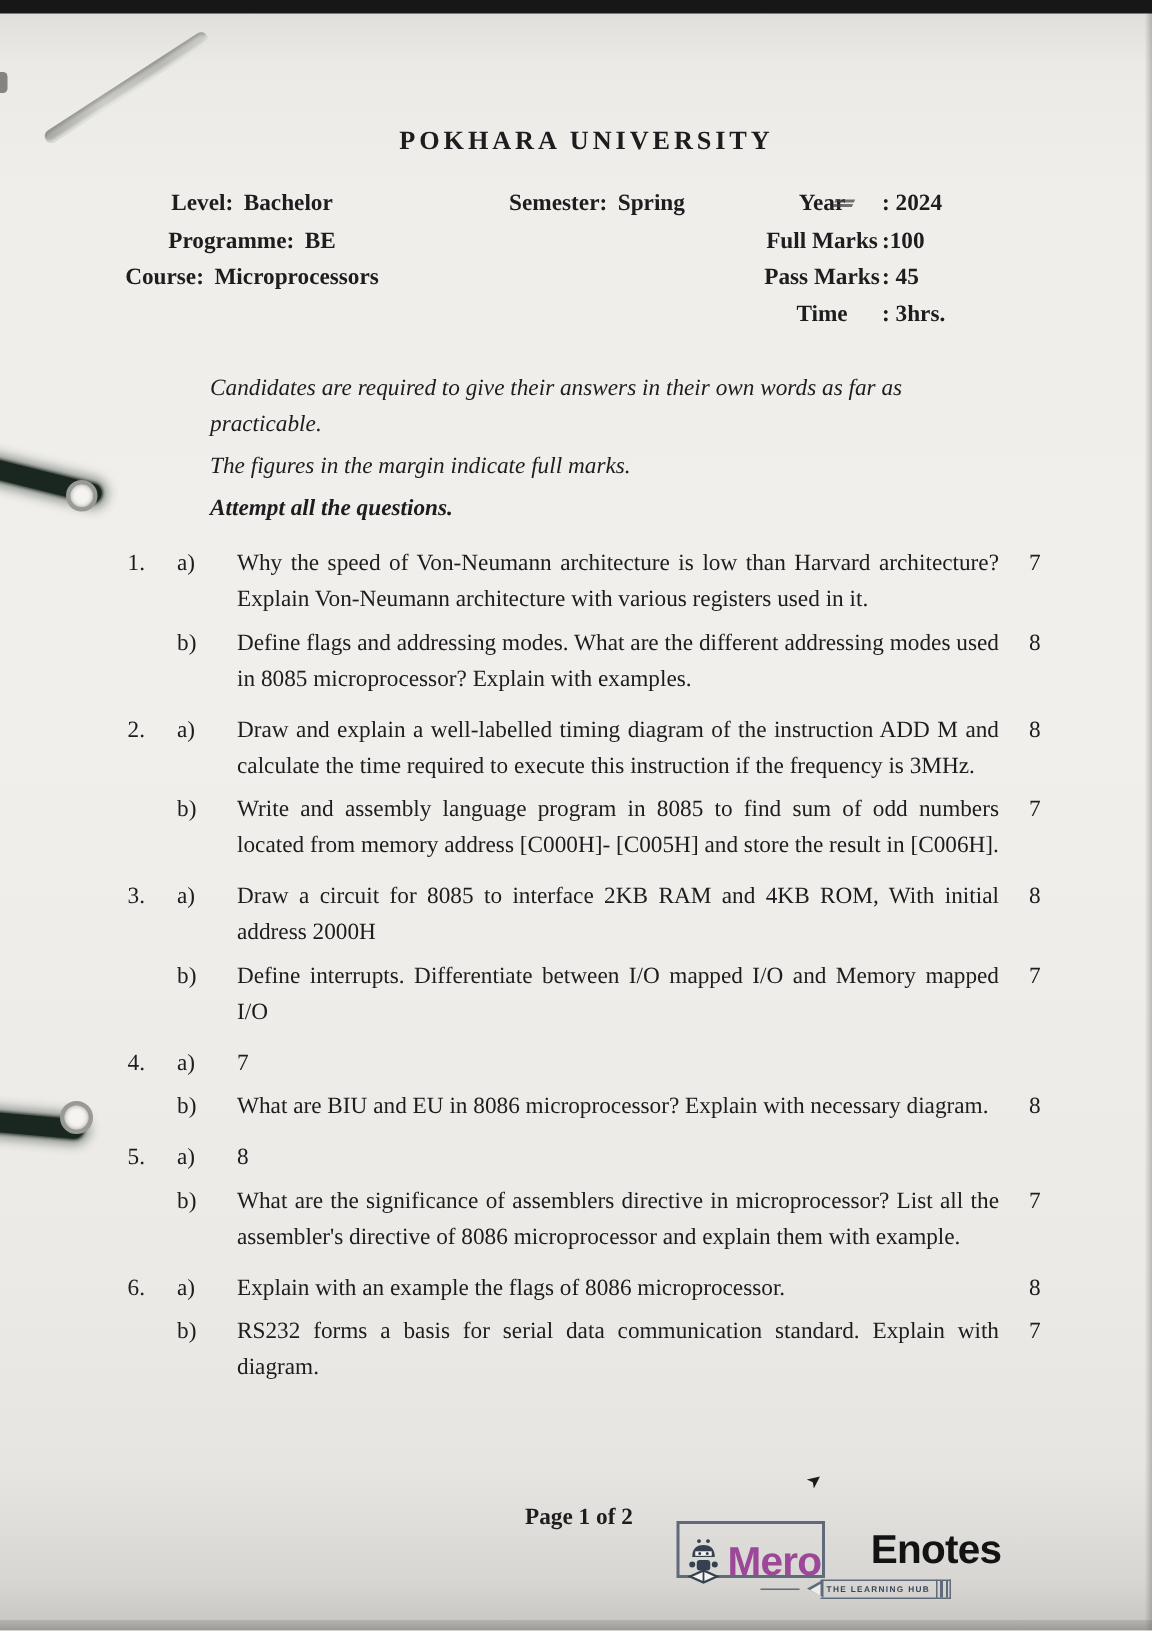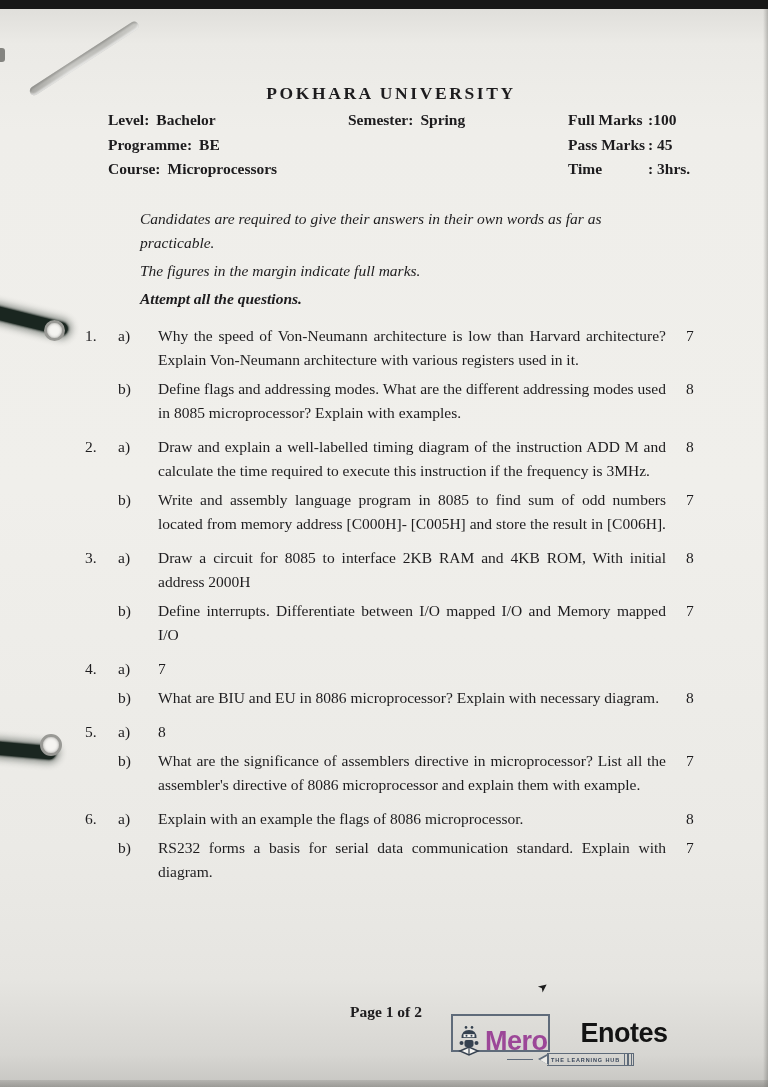--- a/index.html
+++ b/index.html
@@ -47,21 +47,21 @@
     position:absolute; left:538px; top:980px; font-size:12px; color:#1c1c1c;
     transform:rotate(-38deg); font-family:"DejaVu Sans", sans-serif; z-index:3;
   }
 
   
   .title {
     margin:0; padding-top:83px; text-align:center;
     font-size:17.5px; font-weight:bold; letter-spacing:2.6px;
     position:relative; left:7px;
   }
-  .meta-row { display:flex; margin-top:4px; padding-left:108px; font-weight:bold; font-size:15.5px; }
+  .meta-row { display:flex; margin-top:20px; padding-left:48px; font-weight:bold; font-size:15.5px;text-align:center; }
   .meta-left { width:240px; }
   .meta-left .meta-line { line-height:24.5px; }
   .meta-center { width:220px; line-height:24.5px; }
   .meta-right { width:170px; }
   .meta-right .meta-line { display:flex; line-height:24.5px; }
   .meta-right .meta-label { width:80px; position:relative; }
   .label-gap { display:inline-block; width:7px; }
   .pen-mark {
     position:absolute; left:48px; top:9px; width:13px; height:5px;
     border-top:2px solid #3c3c3c; border-bottom:2px solid #3c3c3c;
@@ -134,20 +134,24 @@
 <div class="meta-row">
   <div class="meta-left">
     <div class="meta-line"><span>Level:</span><span class="label-gap"></span><span>Bachelor</span></div>
     <div class="meta-line"><span>Programme:</span><span class="label-gap"></span><span>BE</span></div>
     <div class="meta-line"><span>Course:</span><span class="label-gap"></span><span>Microprocessors</span></div>
   </div>
   <div class="meta-center">
     <span>Semester:</span><span class="label-gap"></span><span>Spring</span>
   </div>
   <div class="meta-right">
+    <div class="meta-line">
+        <span class="meta-label"><span>Year</span><span class="pen-mark"></span></span>
+        <span>: 2024</span>
+      </div>
     <div class="meta-line">
         <span class="meta-label">Full Marks</span>
         <span>:100</span>
       </div>
     <div class="meta-line">
         <span class="meta-label">Pass Marks</span>
         <span>: 45</span>
       </div>
     <div class="meta-line">
         <span class="meta-label">Time</span>

